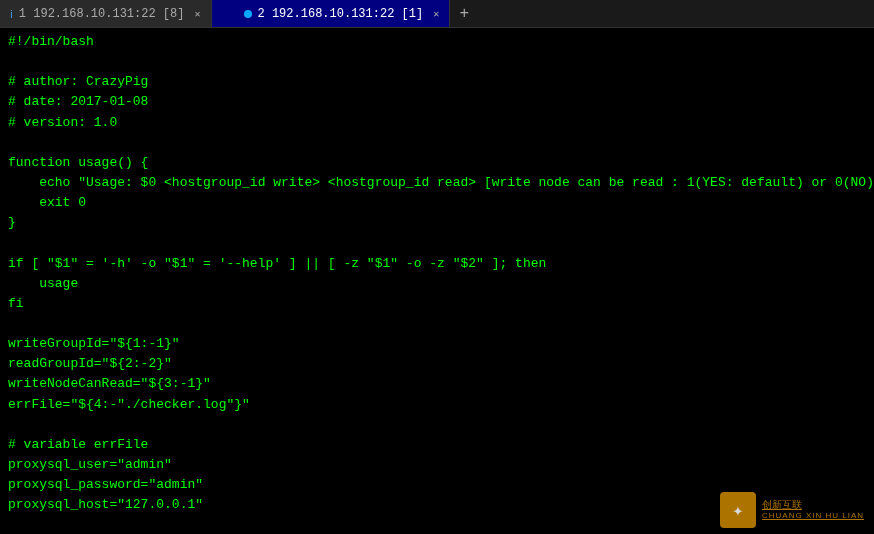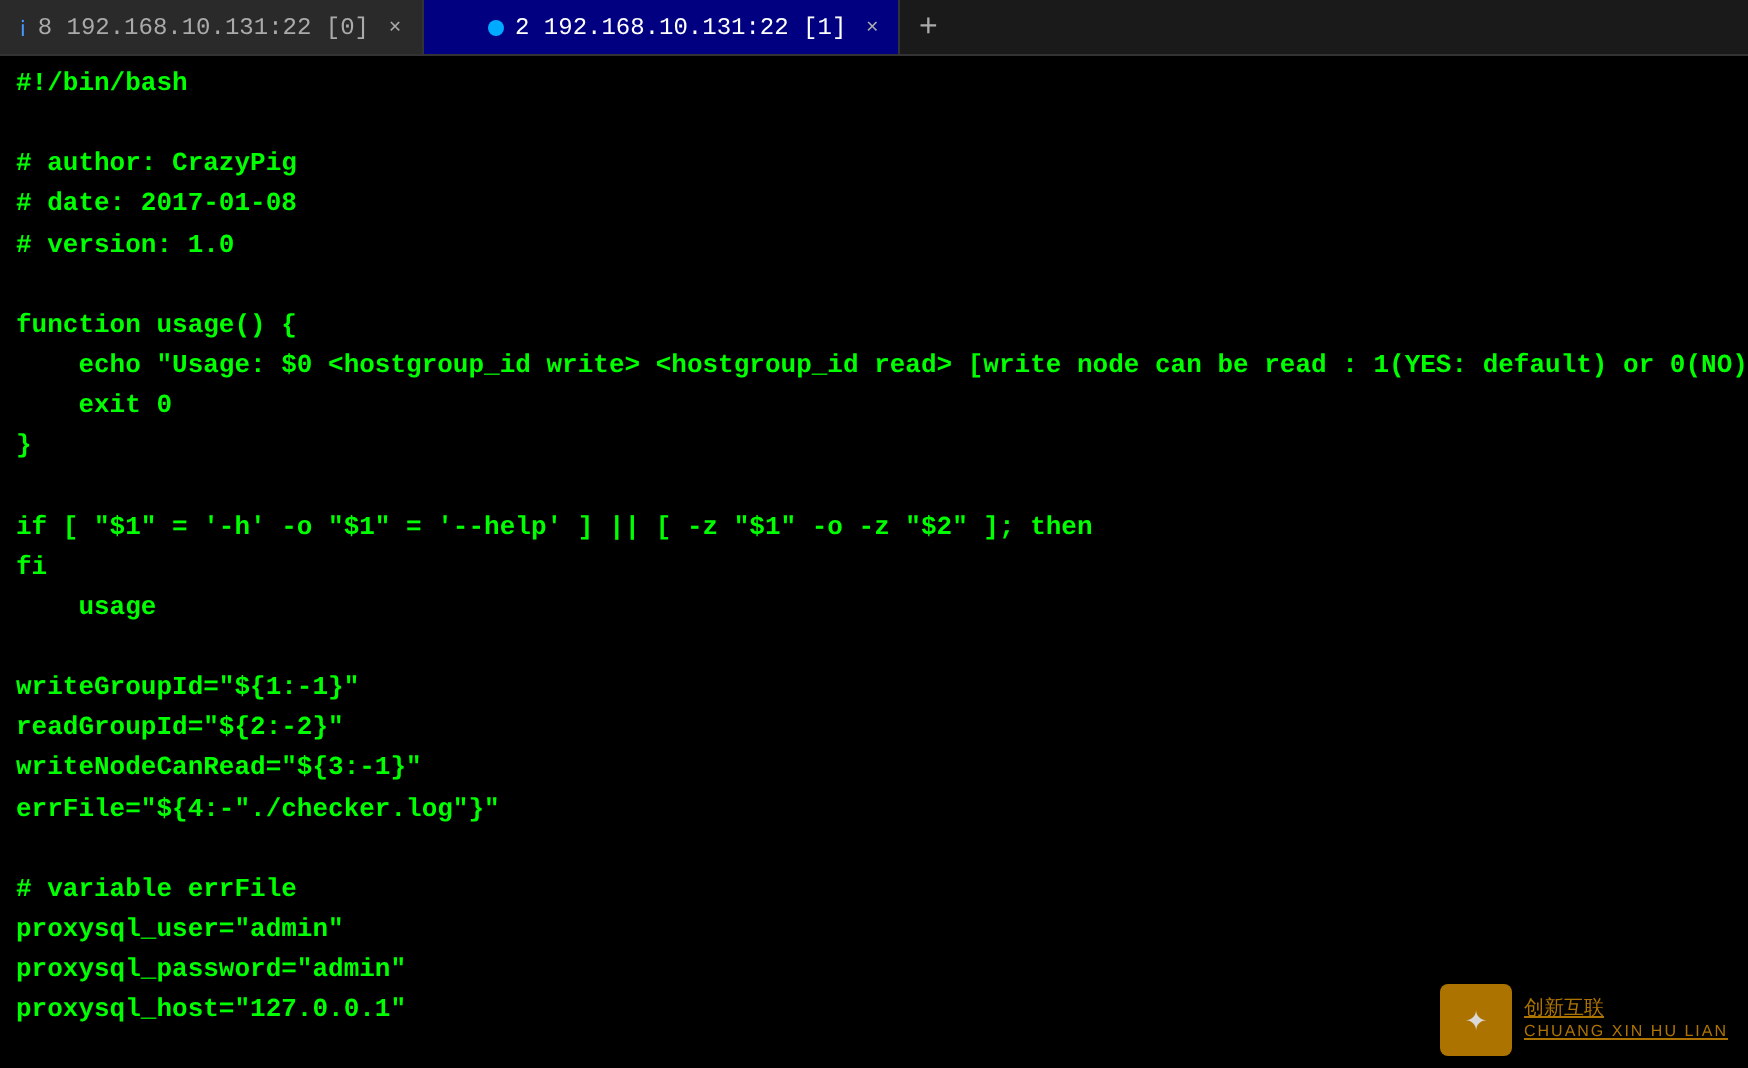--- a/index.html
+++ b/index.html
@@ -66,21 +66,20 @@
     .code-area {
       padding: 4px 8px;
       background: #000;
       height: calc(534px - 28px);
       overflow-y: auto;
       line-height: 1.55;
     }
     .line {
       white-space: pre;
       display: block;
-      font-weight: bold;
     }
     .logo-area {
       position: absolute;
       bottom: 6px;
       right: 10px;
       display: flex;
       align-items: center;
       gap: 6px;
       opacity: 0.85;
     }
@@ -103,21 +102,21 @@
       line-height: 1.3;
       text-decoration: underline;
     }
   </style>
 </head>
 <body>
 
 <div class="tab-bar">
   <div class="tab inactive">
     <span class="info-icon">ℹ</span>
-    <span>8 192.168.10.131:22 [0]</span>
+    <span>1 192.168.10.131:22 [8]</span>
     <span class="close-btn">✕</span>
   </div>
   <div class="tab active">
     <span class="dot"></span>
     <span>2 192.168.10.131:22 [1]</span>
     <span class="close-btn">✕</span>
   </div>
   <div class="tab-add">+</div>
 </div>
 
@@ -127,22 +126,22 @@
   <span class="line"># author: CrazyPig</span>
   <span class="line"># date: 2017-01-08</span>
   <span class="line"># version: 1.0</span>
   <span class="line">&nbsp;</span>
   <span class="line">function usage() {</span>
   <span class="line">    echo "Usage: $0 &lt;hostgroup_id write&gt; &lt;hostgroup_id read&gt; [write node can be read : 1(YES: default) or 0(NO)] [log_file]"</span>
   <span class="line">    exit 0</span>
   <span class="line">}</span>
   <span class="line">&nbsp;</span>
   <span class="line">if [ "$1" = '-h' -o "$1" = '--help' ] || [ -z "$1" -o -z "$2" ]; then</span>
+  <span class="line">    usage</span>
   <span class="line">fi</span>
-  <span class="line">    usage</span>
   <span class="line">&nbsp;</span>
   <span class="line">writeGroupId="${1:-1}"</span>
   <span class="line">readGroupId="${2:-2}"</span>
   <span class="line">writeNodeCanRead="${3:-1}"</span>
   <span class="line">errFile="${4:-"./checker.log"}"</span>
   <span class="line">&nbsp;</span>
   <span class="line"># variable errFile</span>
   <span class="line">proxysql_user="admin"</span>
   <span class="line">proxysql_password="admin"</span>
   <span class="line">proxysql_host="127.0.0.1"</span>

